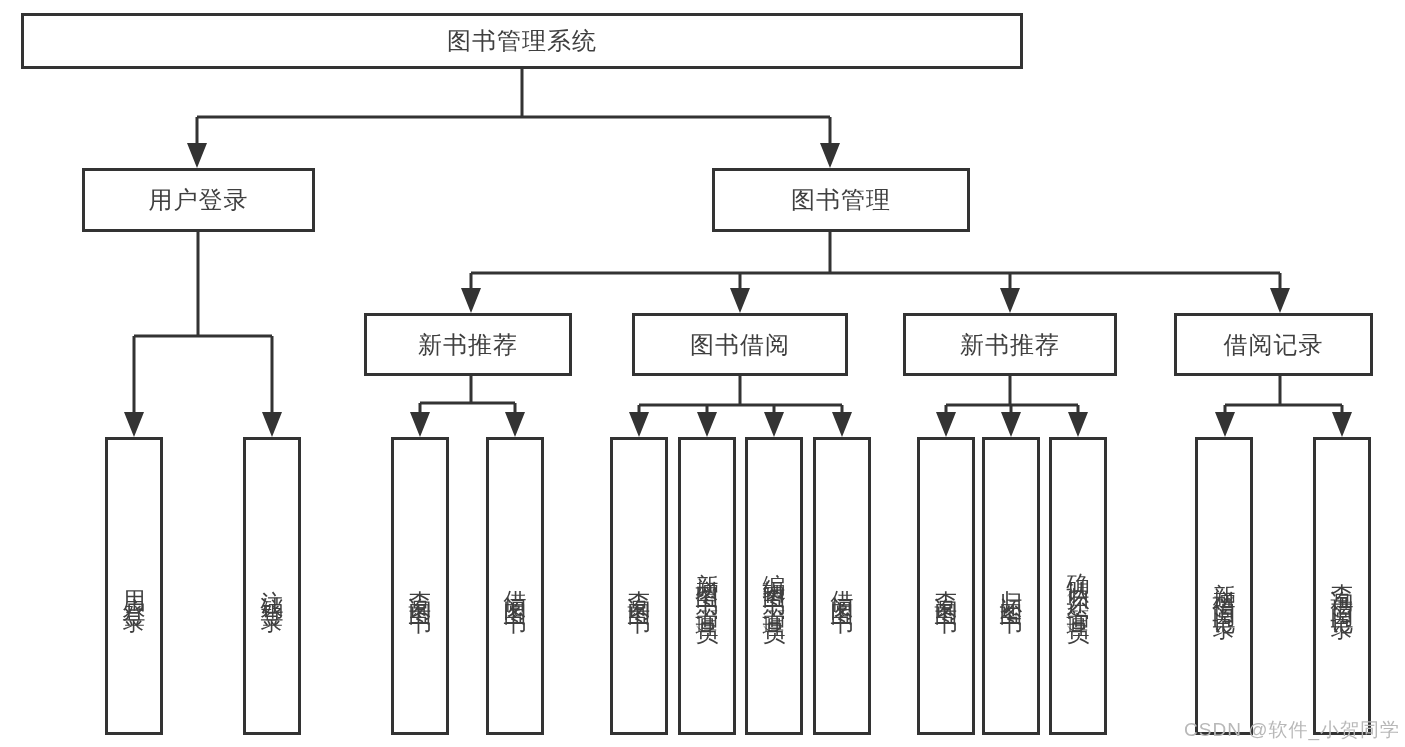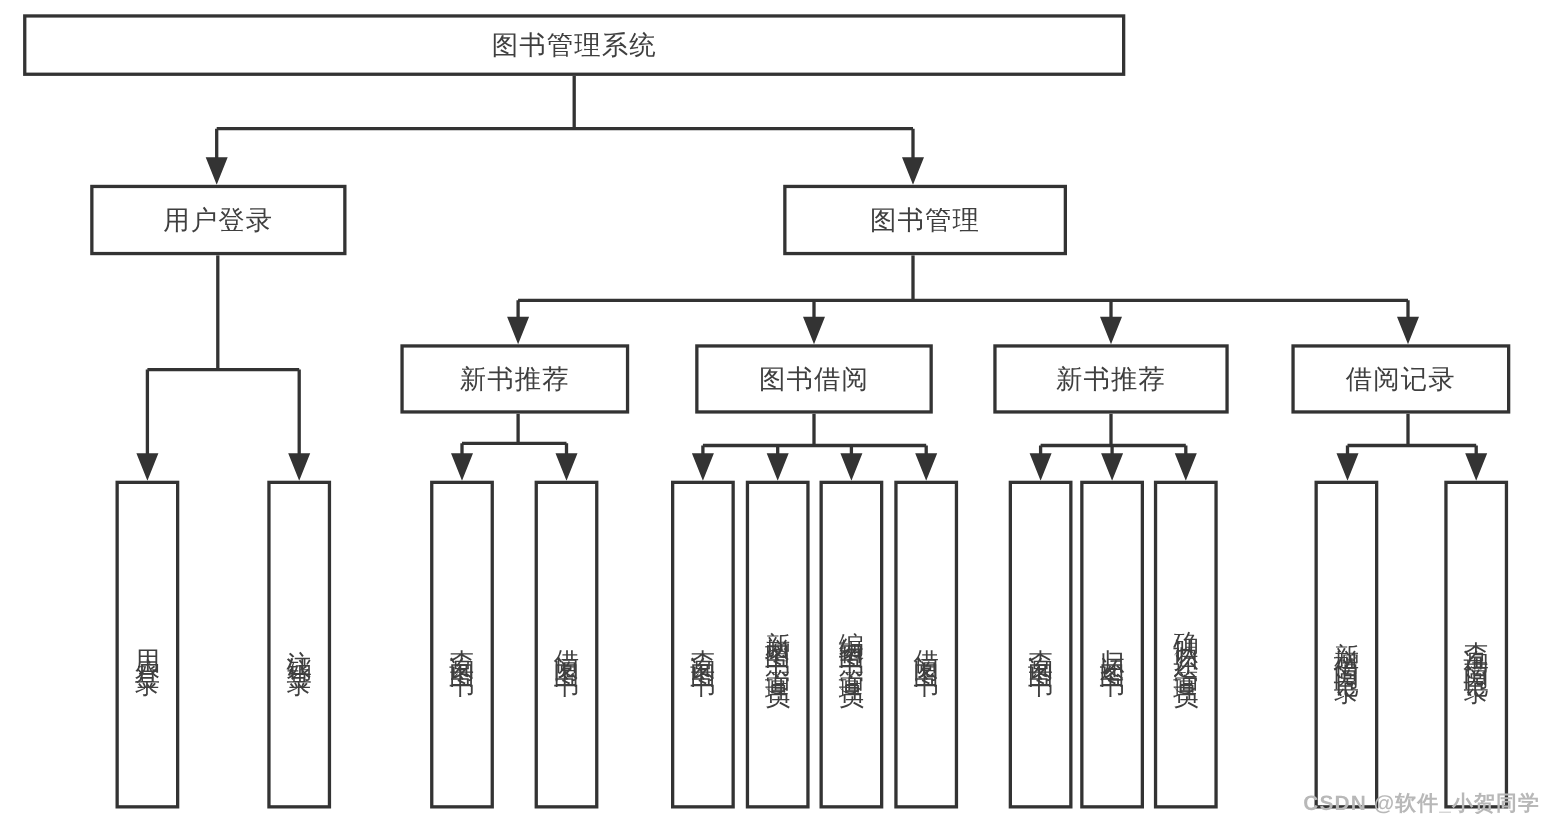--- a/index.html
+++ b/index.html
@@ -48,21 +48,20 @@
     white-space: nowrap;
   }
   .watermark {
     position: absolute;
     right: 5px;
     bottom: 4px;
     font-size: 19px;
     color: #b8b8b8;
     letter-spacing: 1px;
     white-space: nowrap;
-    font-weight: bold;
   }
 </style>
 </head>
 <body>
 
 <div id="stage">
 
   <svg id="connectors" viewBox="0 0 1405 747" xmlns="http://www.w3.org/2000/svg" aria-hidden="true">
     <path fill="none" stroke="#333333" stroke-width="3" d="M522 69 V117 M197 117 H830 M197 117 V150 M830 117 V150
          M198 232 V336 M134 336 H272 M134 336 V420 M272 336 V420

